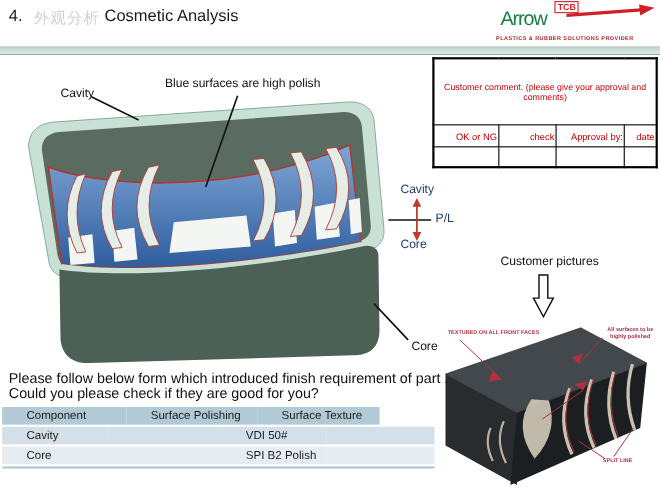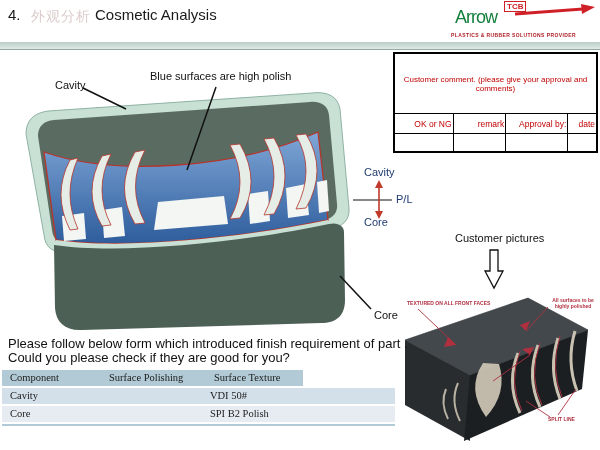--- a/index.html
+++ b/index.html
@@ -24,21 +24,21 @@
   .comment-table .ce{height:15px;}
   
   .lbl{font-size:11px;color:#111;white-space:nowrap;}
   .lbl-navy{font-size:11px;color:#1f3a6e;white-space:nowrap;}
   .note{left:8px;font-size:13px;color:#111;}
   
   .ann{font-size:5px;color:#b03040;font-weight:bold;line-height:5.5px;}
   
   .ftable{left:2px;top:370px;width:393px;}
   .frow{display:flex;margin-bottom:2px;}
-  .frow .cell{font-size:10.5px;color:#1c1c1c;padding:2px 0 0 8px;height:14px;box-sizing:content-box;font-family:Liberation Serif, serif;}
+  .frow .cell{font-size:10.5px;color:#1c1c1c;padding:2px 0 0 22px;height:14px;box-sizing:content-box;}
   .c0{width:91px;}.c1{width:97px;}.c2{width:89px;}.c3{width:92px;}
   .fhead .cell{background:#b2cad5;}
   .r1 .cell{background:#d3dfe9;}
   .r2 .cell{background:#e6ecf2;}
   .fstrip{height:2px;background:#b2cad5;width:100%;}
   svg{display:block;}
 </style>
 </head>
 <body>
 
@@ -58,21 +58,21 @@
 
   <div class="abs band"></div>
 
   <table class="abs comment-table">
     <tbody>
         <tr>
           <td class="ch" colspan="4">Customer comment. (please give your approval and comments)</td>
         </tr>
     <tr>
       <td class="cc" style="width:62px">OK or NG</td>
-      <td class="cc" style="width:53px">remark</td>
+      <td class="cc" style="width:53px">check</td>
       <td class="cc" style="width:63px">Approval by:</td>
       <td class="cc" style="width:27px">date</td>
     </tr>
     <tr>
       <td class="ce"></td>
       <td class="ce"></td>
       <td class="ce"></td>
       <td class="ce"></td>
     </tr>
   </tbody>

